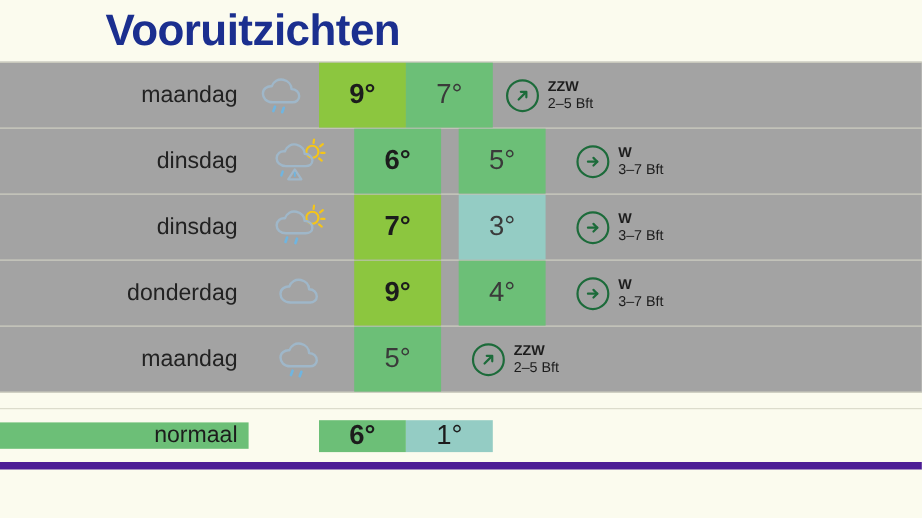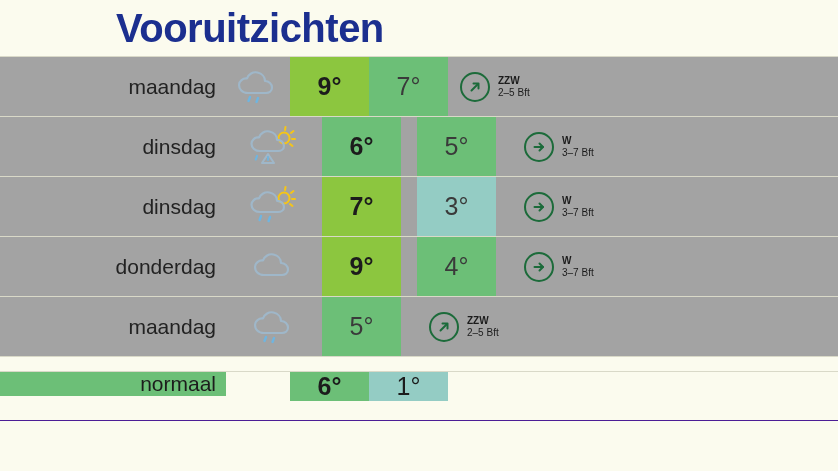--- a/index.html
+++ b/index.html
@@ -20,21 +20,20 @@
     background: #fbfbee;
   }
   .title {
     font-family: "Liberation Sans", sans-serif;
     font-weight: bold;
     font-size: 40px;
     color: #1b2f8f;
     letter-spacing: -0.5px;
     padding: 6px 0 6px 96px;
     line-height: 1.1;
-    margin-left: 20px;
   }
   .table {
     width: 838px;
     border-collapse: collapse;
     table-layout: fixed;
   }
   .row {
     height: 59px;
     border-top: 1px solid #d9d9c8;
     border-bottom: 1px solid #d9d9c8;
@@ -78,21 +77,21 @@
   }
   .cell-wind {
     flex: 1;
     display: flex;
     align-items: center;
     padding-left: 12px;
     gap: 8px;
     box-sizing: border-box;
   }
   .wind-text {
-    font-size: 10px;
+    font-size: 13px;
     line-height: 1.15;
     color: #1c1c1c;
     font-weight: bold;
   }
   .wind-text .dir {
     display: block;
   }
   .wind-text .bft {
     display: block;
     font-weight: normal;
@@ -102,25 +101,25 @@
     height: 26px;
     border: 2px solid #1c6b3a;
     border-radius: 50%;
     display: flex;
     align-items: center;
     justify-content: center;
     flex: 0 0 auto;
   }
   .normal-row {
     display: flex;
-    align-items: flex-start;
+    align-items: center;
     height: 48px;
     margin-top: 14px;
     border-top: 1px solid #d9d9c8;
-    border-bottom: 1px solid #4c1d95;
+    border-bottom: 7px solid #4c1d95;
   }
   .normal-label {
     width: 226px;
     display: flex;
     align-items: center;
     justify-content: flex-end;
     font-size: 21px;
     color: #1c1c1c;
     padding-right: 10px;
     box-sizing: border-box;

